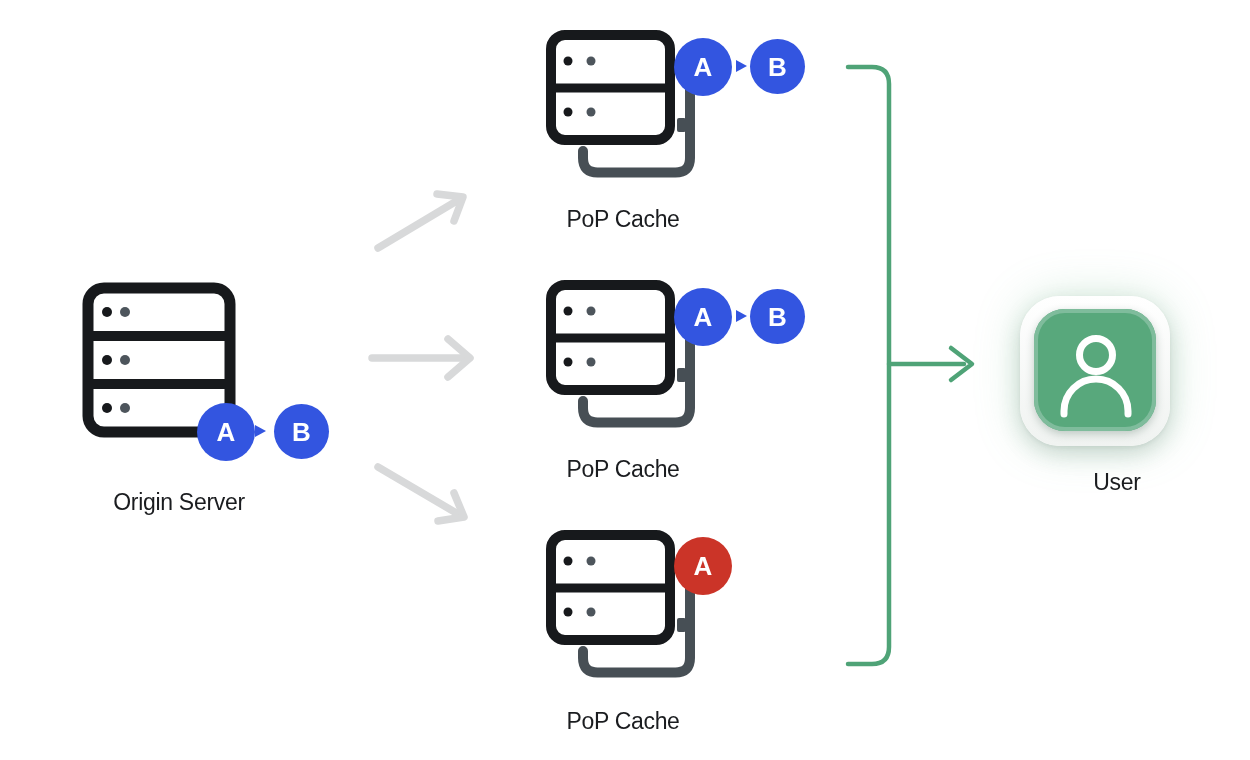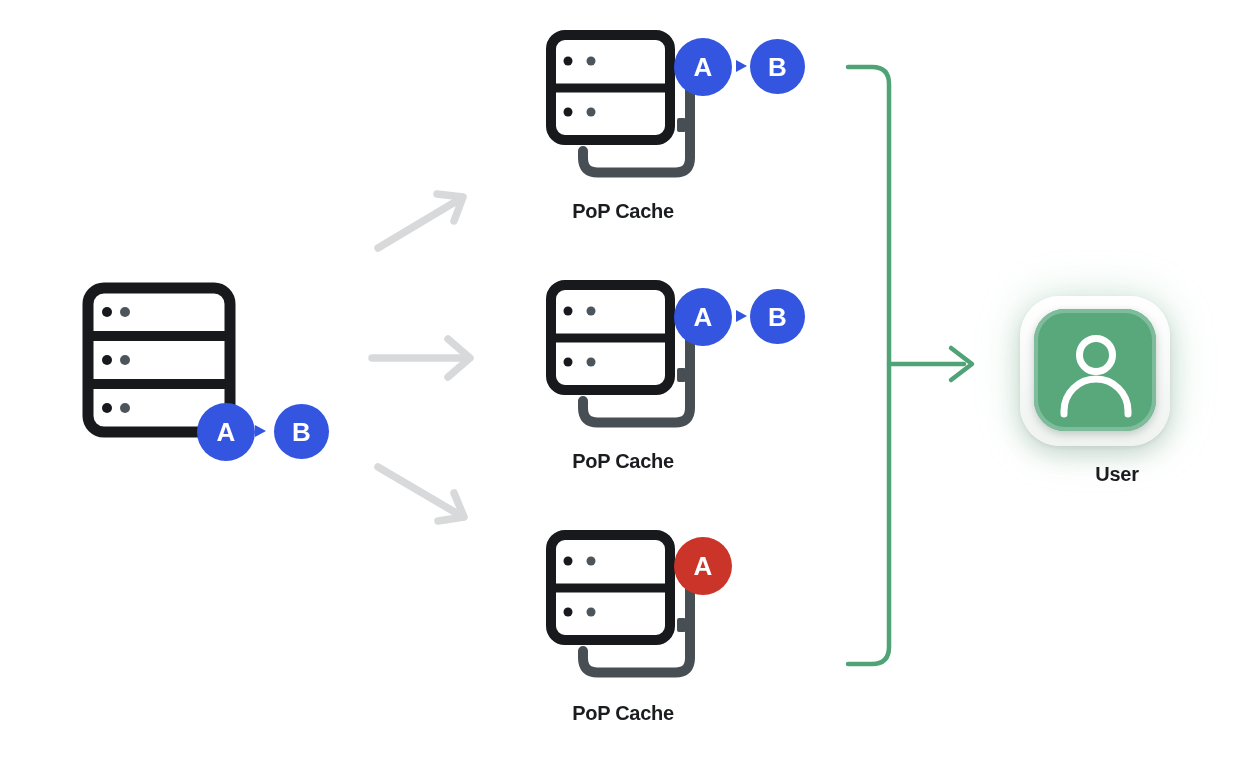--- a/index.html
+++ b/index.html
@@ -28,22 +28,23 @@
   }
   .badge.blue{background:var(--badge-blue);}
   .badge.red{background:var(--badge-red);}
   .tri{
     position:absolute;width:0;height:0;
     border-top:6.5px solid transparent;border-bottom:6.5px solid transparent;
     border-left:11px solid var(--badge-blue);
   }
   .node-label{
     position:absolute;transform:translateX(-50%);white-space:nowrap;
-    color:var(--label-color);font-weight:700;font-size:20px;line-height:30px;
+    color:var(--label-color);font-weight:400;font-size:23px;line-height:30px;
     letter-spacing:-0.3px;
+    margin-top:8px;
   }
   .user-outer{
     position:absolute;left:1020px;top:296px;width:150px;height:150px;border-radius:40px;
     background:linear-gradient(180deg,#ffffff 0%,#f0f3f1 100%);
     box-shadow:0 8px 22px rgba(40,80,60,0.18), 0 0 45px rgba(110,190,140,0.28), 0 2px 4px rgba(0,0,0,0.06);
   }
   .user-inner{
     position:absolute;left:14px;top:13px;width:122px;height:122px;border-radius:31px;
     background:var(--user-green);
     box-shadow:inset 0 0 0 4px var(--user-green-rim), 0 3px 8px rgba(30,70,50,0.25);
@@ -82,20 +83,21 @@
     <circle class="ink-fill" cx="25" cy="30" r="5"></circle>
       <circle class="dot2" cx="43" cy="30" r="5"></circle>
     <circle class="ink-fill" cx="25" cy="78" r="5"></circle>
       <circle class="dot2" cx="43" cy="78" r="5"></circle>
     <circle class="ink-fill" cx="25" cy="126" r="5"></circle>
       <circle class="dot2" cx="43" cy="126" r="5"></circle>
   </svg>
   <div class="badge blue" style="left:197px;top:403px;width:58px;height:58px">A</div>
   <div class="tri" style="left:255px;top:425px"></div>
   <div class="badge blue" style="left:274px;top:404px;width:55px;height:55px">B</div>
+  <div class="node-label" style="left:179px;top:479px">Origin Server</div>
 
   <svg class="abs" style="left:546px;top:30px" width="160" height="150" viewBox="0 0 160 150">
     <path class="cable" d="M 37 121 L 37 128 Q 37 142.5 51.5 142.5 L 129.5 142.5 Q 144 142.5 144 128 L 144 32" stroke-width="10" stroke-linecap="round"></path>
     <rect class="cable-fill" x="131" y="88" width="9" height="14" rx="2"></rect>
     <rect class="ink-stroke" x="5" y="5" width="119" height="105" rx="14" stroke-width="10" fill="#fff"></rect>
     <line class="ink-stroke" x1="6" y1="58" x2="123" y2="58" stroke-width="9"></line>
     <circle class="ink-fill" cx="22" cy="31" r="4.5"></circle>
       <circle class="dot2" cx="45" cy="31" r="4.5"></circle>
     <circle class="ink-fill" cx="22" cy="82" r="4.5"></circle>
       <circle class="dot2" cx="45" cy="82" r="4.5"></circle>

